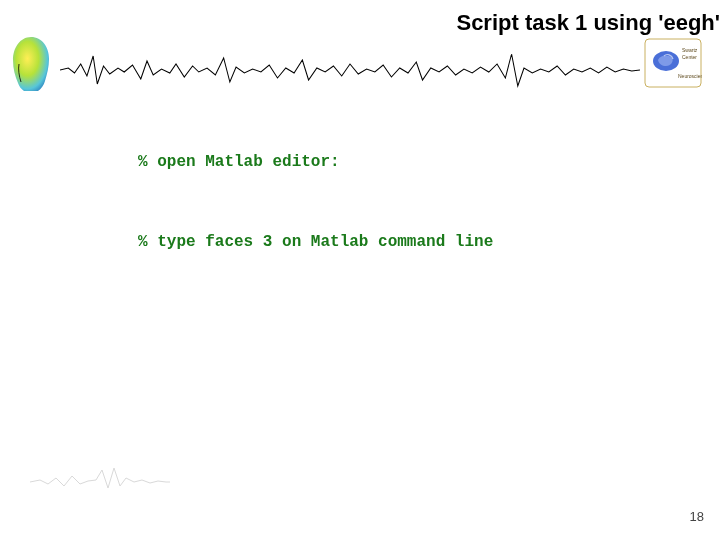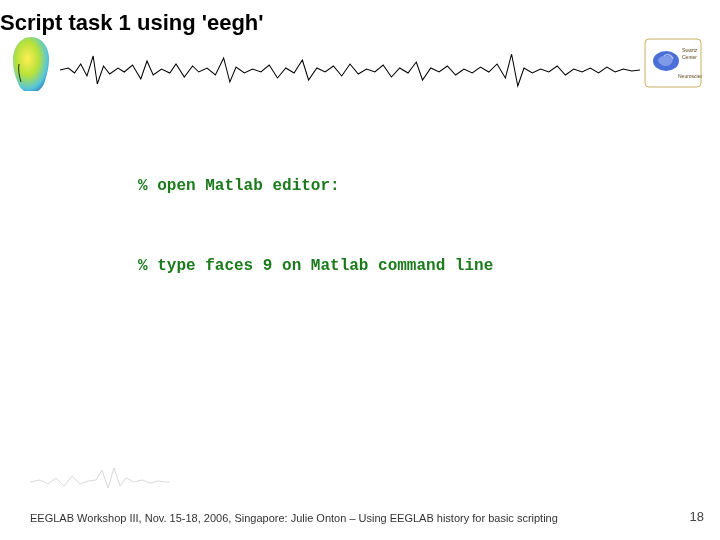--- a/index.html
+++ b/index.html
@@ -1,23 +1,23 @@
 <!DOCTYPE html>
 <html><head>
 <meta charset="utf-8">
 <style>
   * { margin: 0; padding: 0; box-sizing: border-box; }
   html, body { width: 720px; height: 540px; background: #fff; font-family: Arial, Helvetica, sans-serif; overflow: hidden; }
   .slide { position: relative; width: 720px; height: 540px; }
-  .title { text-align: left; font-size: 22px; font-weight: bold; color: #000; padding-top: 10px; }
+  .title { text-align: right; font-size: 22px; font-weight: bold; color: #000; padding-top: 10px; }
   .header-graphics { position: relative; width: 720px; height: 80px; margin-top: 4px; }
   .head-graphic { position: absolute; left: 6px; top: -6px; }
   .logo { position: absolute; right: 18px; top: -2px; width: 58px; height: 50px; }
   .eeg-line { position: absolute; left: 60px; right: 80px; top: 6px; height: 48px; }
-  .content { position: absolute; left: 138px; top: 176px; width: 500px; }
+  .content { position: absolute; left: 138px; top: 152px; width: 500px; }
   .code-line { font-family: "Courier New", Courier, monospace; font-weight: bold; font-size: 16px; line-height: 20px; white-space: pre; }
   .comment { color: #1b7a1b; }
   .cmd { color: #000; }
   .spacer { height: 20px; }
   .footer { position: absolute; left: 30px; bottom: 16px; font-size: 11px; color: #333; }
   .pagenum { position: absolute; right: 16px; bottom: 16px; font-size: 13px; color: #444; }
   .bottom-squiggle { position: absolute; left: 30px; bottom: 46px; width: 140px; height: 36px; }
 </style>
 </head>
 <body>
@@ -59,26 +59,25 @@
         <text x="34" y="40" font-family="Arial" font-size="5" fill="#5e4a1e">Neuroscience</text>
       </svg>
     </span>
   </div>
 
   <div class="content">
     <div class="code-line comment">% open Matlab editor:</div>
     <div class="spacer"></div>
     <div class="spacer"></div>
     <div class="spacer"></div>
-    <div class="code-line comment">% type faces 9 on Matlab command line</div>
+    <div class="code-line comment">% type faces 3 on Matlab command line</div>
     <div class="spacer"></div>
   </div>
 
   <span class="bottom-squiggle">
     <svg width="140" height="36" viewBox="0 0 140 36">
       <path d="M0 24 L10 22 L18 26 L26 20 L34 28 L42 18 L50 26 L58 23 L66 22 L72 12 L78 30 L84 10 L90 28 L96 20 L104 24 L112 22 L120 25 L128 23 L136 24 L140 24" fill="none" stroke="#d9d9d9" stroke-width="1"></path>
     </svg>
   </span>
 
-  <div class="footer">EEGLAB Workshop III, Nov. 15-18, 2006, Singapore: Julie Onton – Using EEGLAB history for basic scripting</div>
   <div class="pagenum">18</div>
 
 </div>
 
 </body></html>

